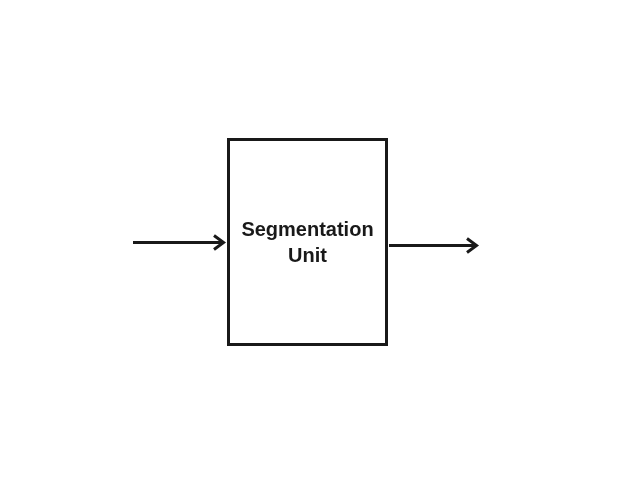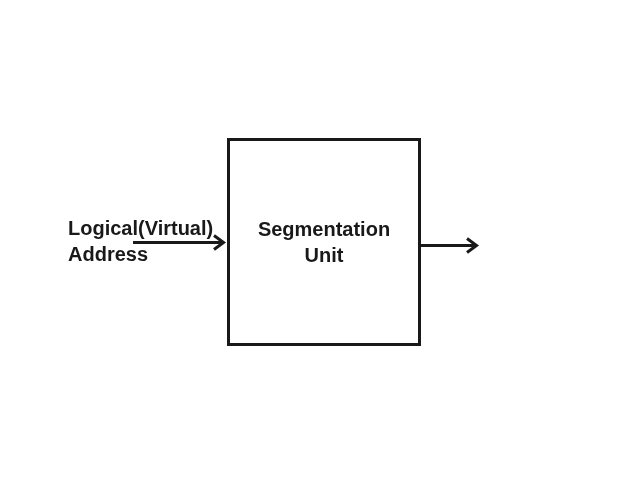--- a/index.html
+++ b/index.html
@@ -30,21 +30,21 @@
     stroke: var(--line-color);
     stroke-width: 3;
     fill: none;
     stroke-linecap: butt;
     stroke-linejoin: miter;
   }
   .unit-box {
     position: absolute;
     left: 227px;
     top: 138px;
-    width: 194px;
+    width: 161px;
     height: 208px;
     box-sizing: border-box;
     border: 3px solid var(--line-color);
     background: var(--bg-color);
     display: flex;
     flex-direction: column;
     align-items: center;
     justify-content: center;
     text-align: center;
   }
@@ -79,19 +79,15 @@
       <line x1="389" y1="245.5" x2="475" y2="245.5"></line>
       <polyline points="467,238.5 476.5,245.5 467,252.5"></polyline>
     </g>
   </svg>
 
   <div class="unit-box">
     <div class="label-text">Segmentation</div>
     <div class="label-text">Unit</div>
   </div>
 
-  <div class="input-label">
-    <div class="label-text">Logical(Virtual)</div>
-    <div class="label-text">Address</div>
-  </div>
 
 
 </div>
 
 </body></html>

